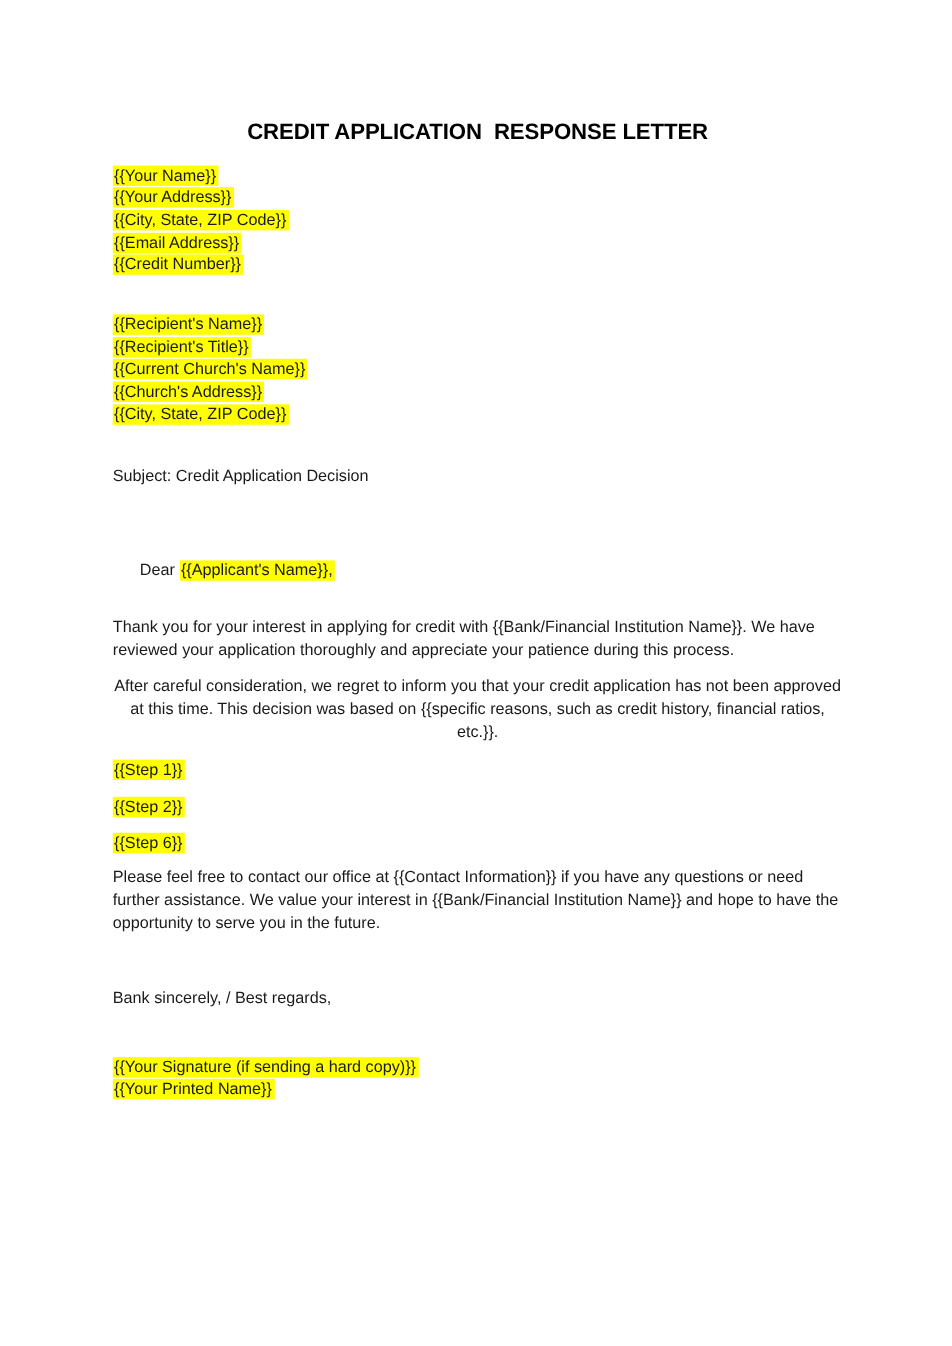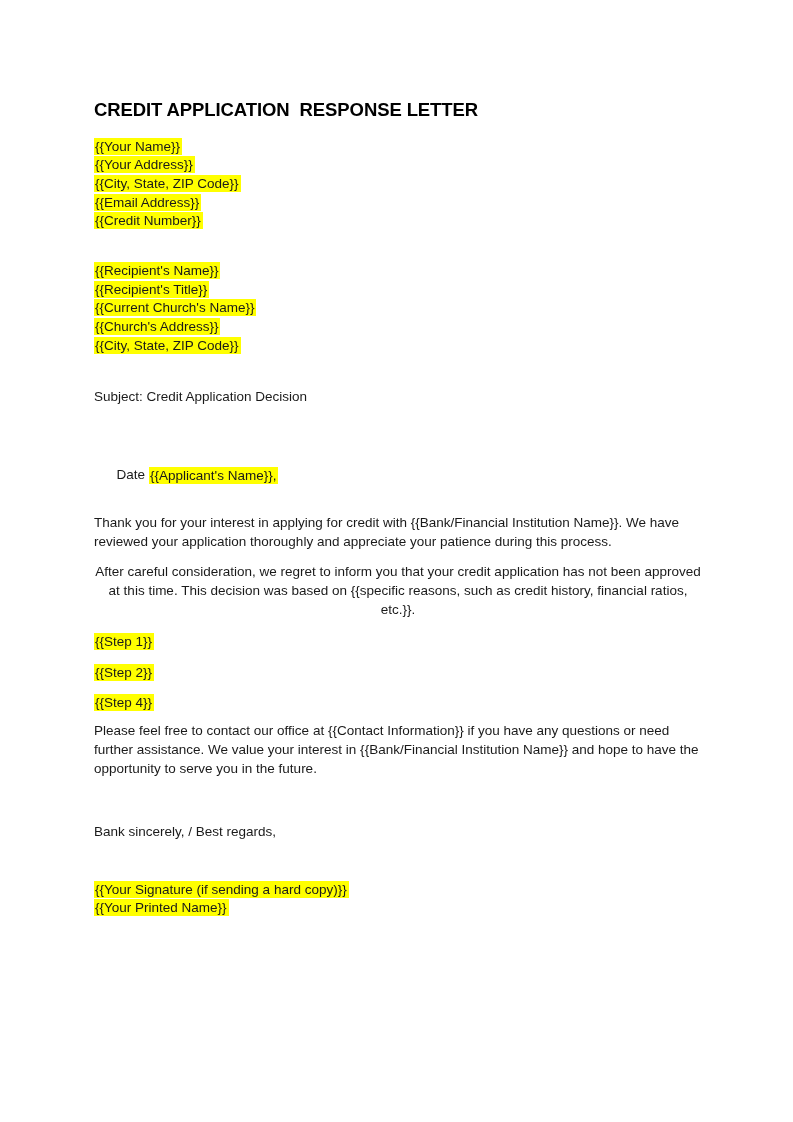--- a/index.html
+++ b/index.html
@@ -18,20 +18,21 @@
     width:793px;
     height:1122px;
     background:var(--paper);
     padding:99px 91px 0 94px;
     overflow:hidden;
   }
   .content{ width:608px; }
   .doc-title{
     font-size:18.5px;
     font-weight:bold;
+    text-align:center;
     letter-spacing:-0.1px;
     white-space:pre-wrap;      
     color:#000;
     margin-bottom:16px;
   }
   .line{
     font-size:13.5px;
     line-height:18.7px;
     white-space:pre-wrap;
   }
@@ -80,31 +81,31 @@
       <div class="line"><span class="hl">{{Recipient's Name}}</span></div>
       <div class="line"><span class="hl">{{Recipient's Title}}</span></div>
       <div class="line"><span class="hl">{{Current Church's Name}}</span></div>
       <div class="line"><span class="hl">{{Church's Address}}</span></div>
       <div class="line"><span class="hl">{{City, State, ZIP Code}}</span></div>
     </div>
 
     <div class="line subject-line">Subject: Credit Application Decision</div>
 
     <div class="line greeting">
-      <span class="greeting-prefix">Date</span><span class="hl">{{Applicant's Name}},</span>
+      <span class="greeting-prefix">Dear</span><span class="hl">{{Applicant's Name}},</span>
     </div>
 
     <div class="para p1">Thank you for your interest in applying for credit with {{Bank/Financial Institution Name}}. We have reviewed your application thoroughly and appreciate your patience during this process.</div>
 
     <div class="para p2">After careful consideration, we regret to inform you that your credit application has not been approved at this time. This decision was based on {{specific reasons, such as credit history, financial ratios, etc.}}.</div>
 
 
     <div class="line step-line"><span class="hl">{{Step 1}}</span></div>
     <div class="line step-line"><span class="hl">{{Step 2}}</span></div>
-    <div class="line step-line last"><span class="hl">{{Step 4}}</span></div>
+    <div class="line step-line last"><span class="hl">{{Step 6}}</span></div>
 
     <div class="para p4">Please feel free to contact our office at {{Contact Information}} if you have any questions or need further assistance. We value your interest in {{Bank/Financial Institution Name}} and hope to have the opportunity to serve you in the future.</div>
 
     <div class="line closing-line">Bank sincerely, / Best regards,</div>
 
     <div class="signature-block">
       <div class="line"><span class="hl">{{Your Signature (if sending a hard copy)}}</span></div>
       <div class="line"><span class="hl">{{Your Printed Name}}</span></div>
     </div>
 

